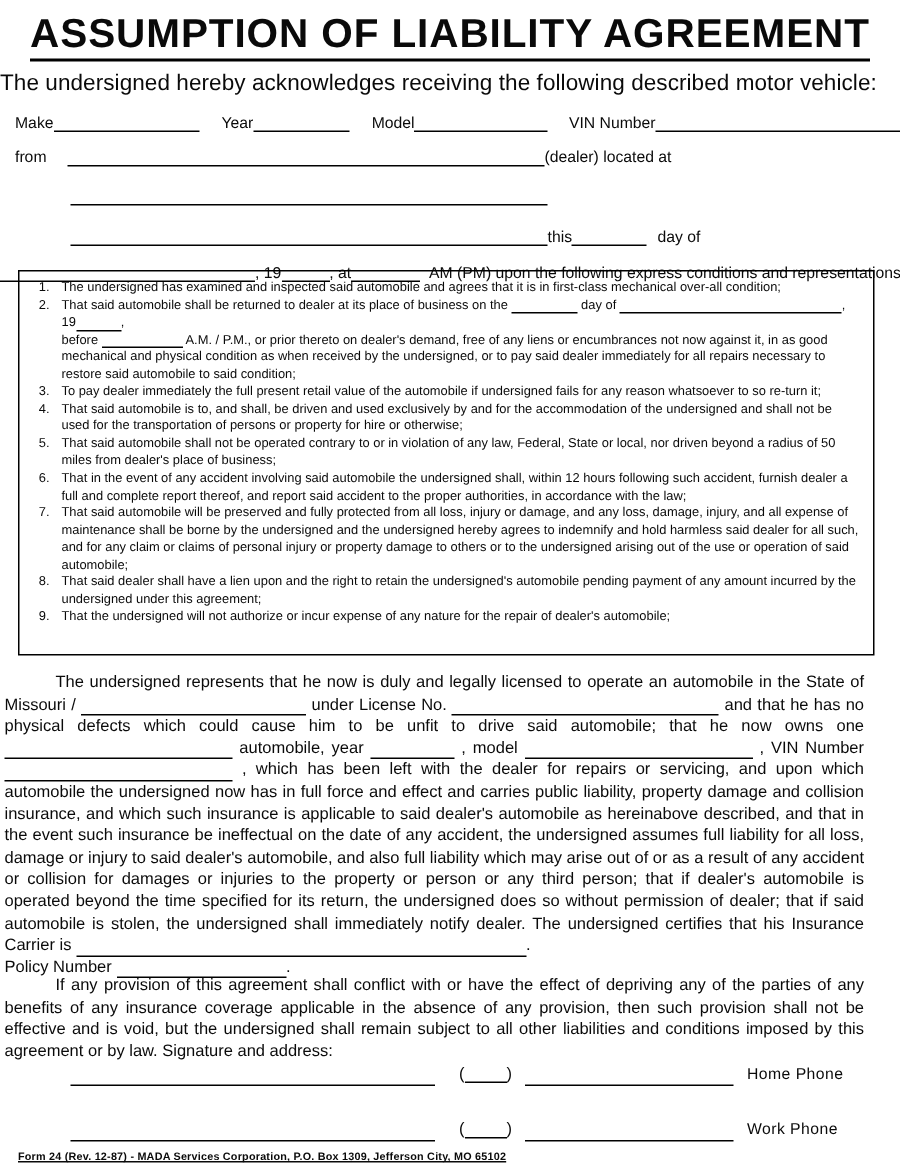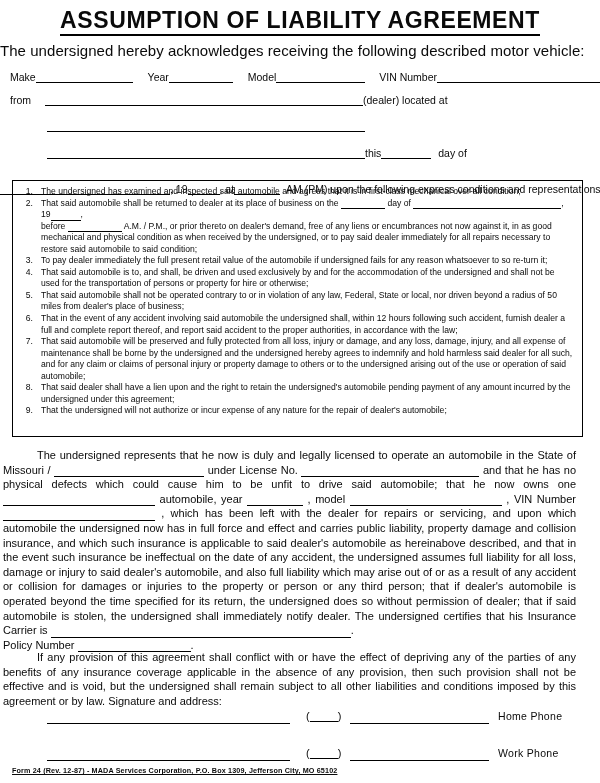--- a/index.html
+++ b/index.html
@@ -16,21 +16,21 @@
   .page {
     position: relative;
     width: 600px;
     height: 783px;
     padding: 0;
   }
 
   
   .title {
     text-align: right;
-    font-size: 23px;
+    font-size: 27px;
     font-weight: bold;
     letter-spacing: 0.6px;
     padding-top: 8px;
     margin: 0 auto;
     width: fit-content;
     border-bottom: 2px solid #000;
     padding-bottom: 1px;
     line-height: 1.1;
   }
   .subtitle {
@@ -158,21 +158,21 @@
     </div>
 
     <div class="hdr-row row" style="margin-bottom:14px">
       <span>from</span><span style="display:inline-block;width:14px"></span><span class="fl" style="width:318px"></span><span>(dealer) located at</span>
     </div>
 
     <div class="hdr-row row" style="margin-bottom:15px;padding-left:37px">
       <span class="fl" style="width:318px"></span>
     </div>
 
-    <div class="hdr-row row" style="margin-bottom:24px;padding-left:37px">
+    <div class="hdr-row row" style="margin-bottom:12px;padding-left:37px">
       <span class="fl" style="width:318px"></span><span>this</span><span class="fl" style="width:50px"></span>
       <span style="display:inline-block;width:4px"></span><span>day of</span>
     </div>
 
     <div class="hdr-row row" style="margin-bottom:0;padding-left:0;margin-left:-10px">
       <span class="fl" style="width:170px"></span><span>, 19</span><span class="fl" style="width:32px"></span><span>, at</span><span class="fl" style="width:46px"></span>
       <span style="display:inline-block;width:3px"></span><span>AM (PM) upon the following express conditions and representations.</span>
     </div>
 
   </div>

